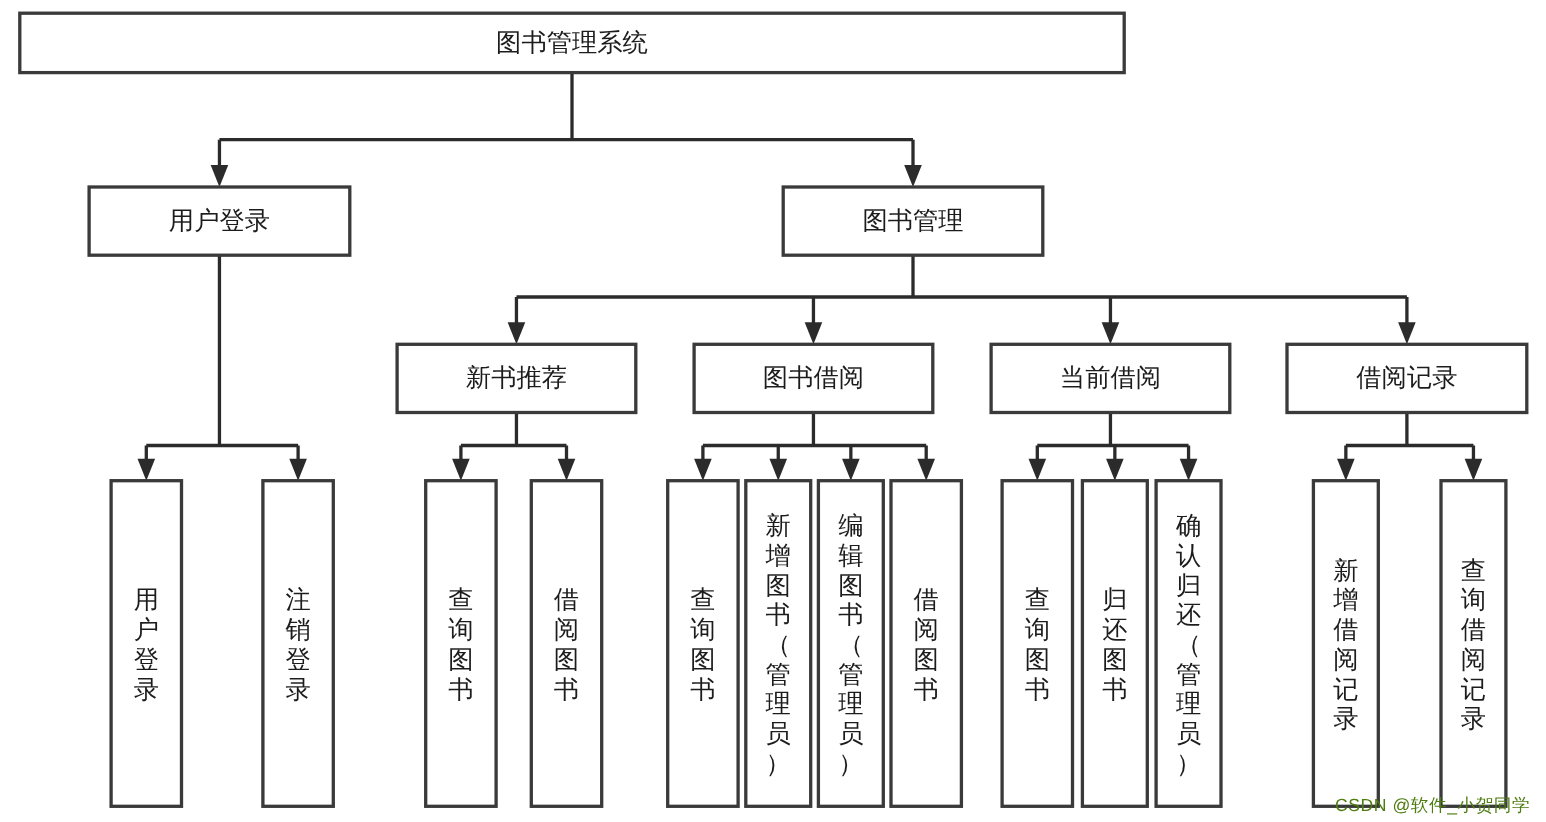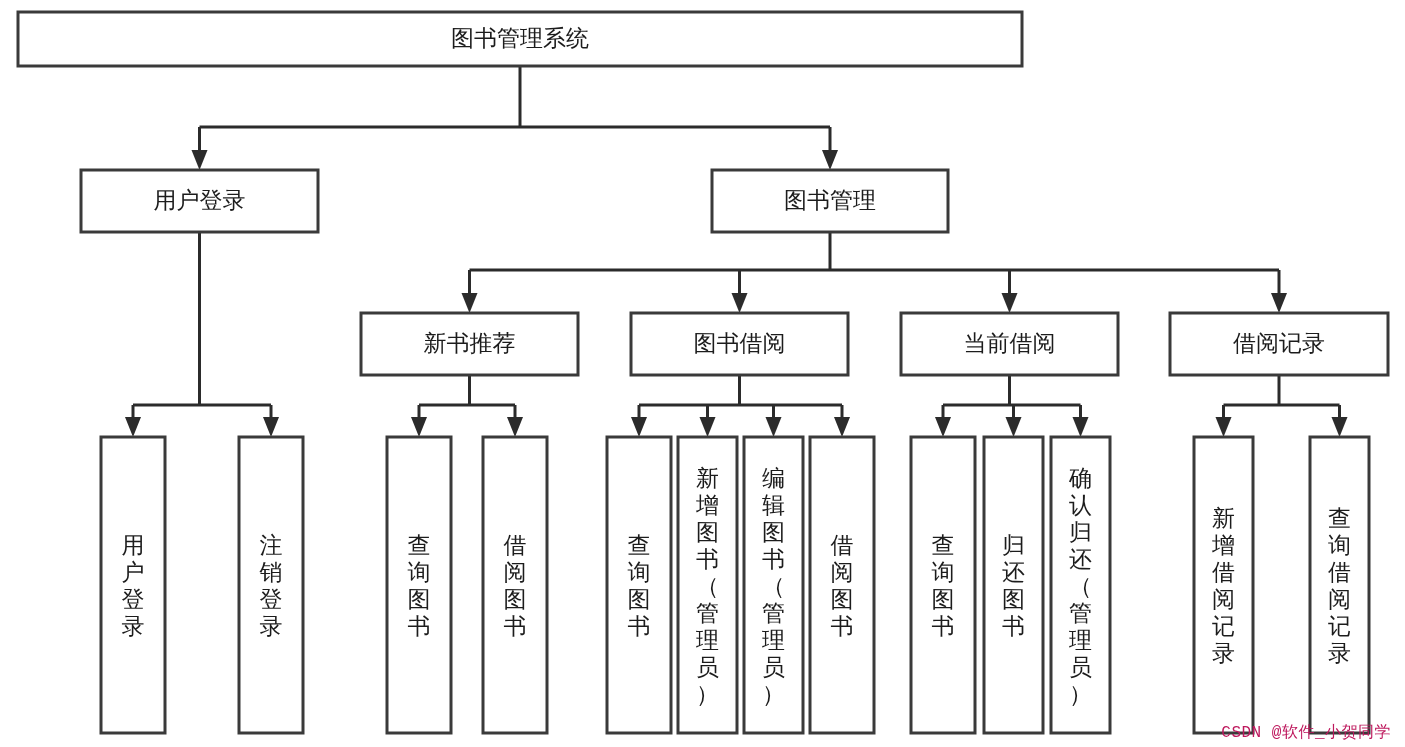--- a/index.html
+++ b/index.html
@@ -51,23 +51,23 @@
   .node-label-v {
     font-family: "Liberation Sans", sans-serif;
     font-size: 23px;
     fill: #1c1c1c;
     text-anchor: middle;
   }
   .watermark {
     position: absolute;
     right: 14px;
     bottom: 4px;
-    font-family: Liberation Mono, monospace;
+    font-family: Liberation Sans, sans-serif;
     font-size: 16px;
-    color: #be185d;
+    color: #4d7c0f;
     white-space: nowrap;
     letter-spacing: 0.5px;
   }
 </style>
 </head>
 <body>
 
 <div id="diagram-root">
   <svg class="flow" viewBox="0 0 1405 747">
     <g id="connector-layer">

